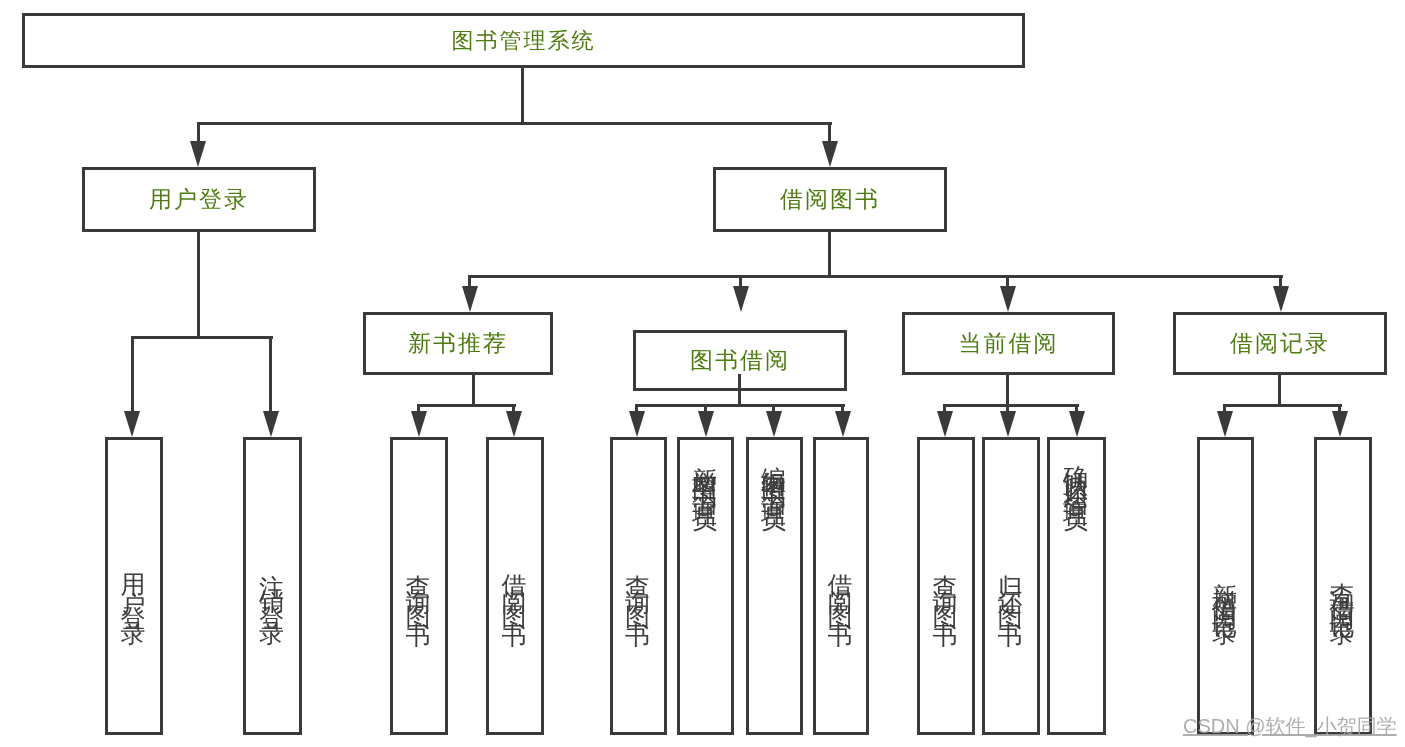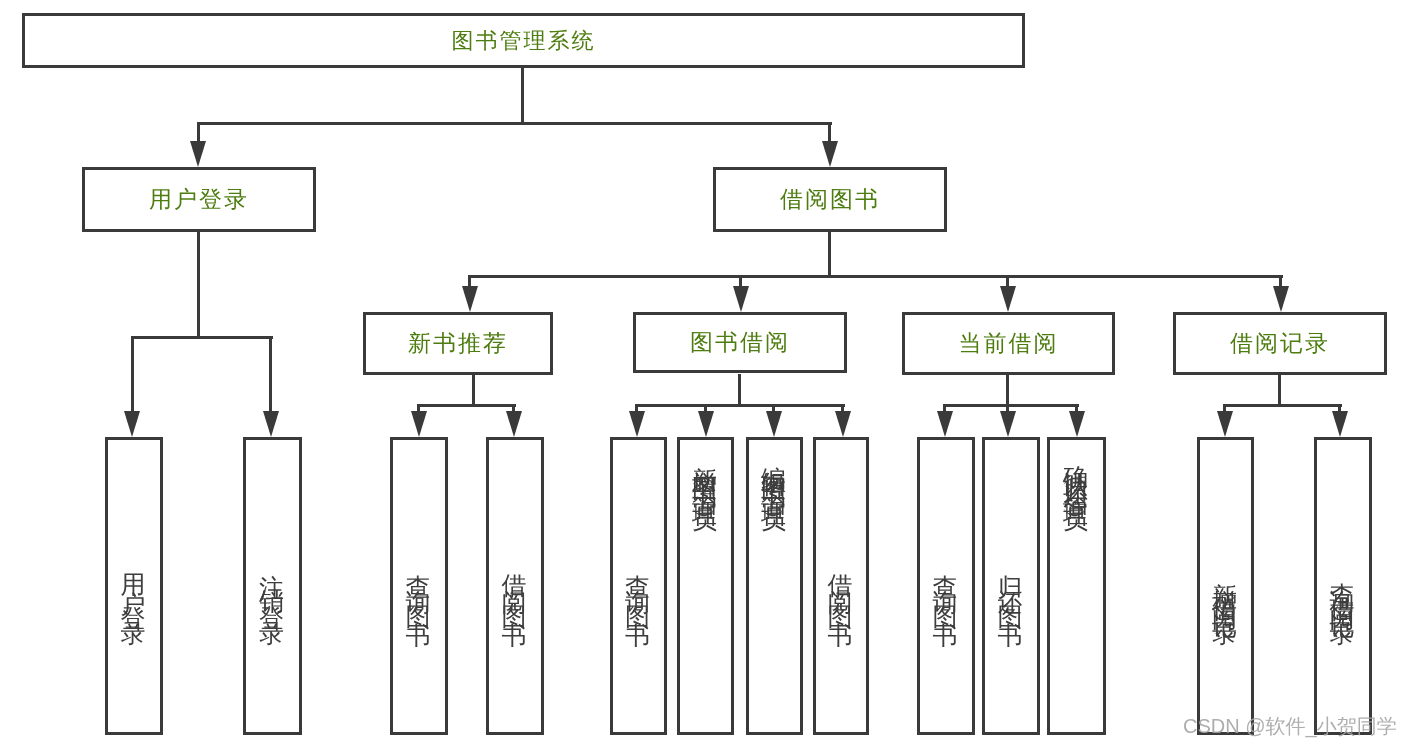--- a/index.html
+++ b/index.html
@@ -50,20 +50,21 @@
     border-top: 26px solid #3a3a3a;
   }
   .watermark {
     position: absolute;
     left: 1183px;
     top: 713px;
     font-size: 20px;
     color: rgba(165,165,165,0.9);
     white-space: nowrap;
     z-index: 10;
+    text-decoration: underline;
   }
 </style>
 </head>
 <body>
 
 <div class="stage">
 
   <div class="box root-box" style="left:22px;top:13px;width:1003px;height:55px">
     <span class="h-label">图书管理系统</span>
   </div>
@@ -96,21 +97,21 @@
   <div class="vl" style="left:739px;top:275px;height:14px"></div>
   <div class="arr" style="left:733px;top:286px"></div>
   <div class="vl" style="left:1006px;top:275px;height:14px"></div>
   <div class="arr" style="left:1000px;top:286px"></div>
   <div class="vl" style="left:1279px;top:275px;height:14px"></div>
   <div class="arr" style="left:1273px;top:286px"></div>
 
   <div class="box" style="left:363px;top:312px;width:190px;height:63px">
     <span class="h-label">新书推荐</span>
   </div>
-  <div class="box" style="left:633px;top:312px;width:214px;height:61px">
+  <div class="box" style="left:633px;top:330px;width:214px;height:61px">
     <span class="h-label">图书借阅</span>
   </div>
   <div class="box" style="left:902px;top:312px;width:213px;height:63px">
     <span class="h-label">当前借阅</span>
   </div>
   <div class="box" style="left:1173px;top:312px;width:214px;height:63px">
     <span class="h-label">借阅记录</span>
   </div>
 
   <div class="vl" style="left:472px;top:374px;height:33px"></div>

